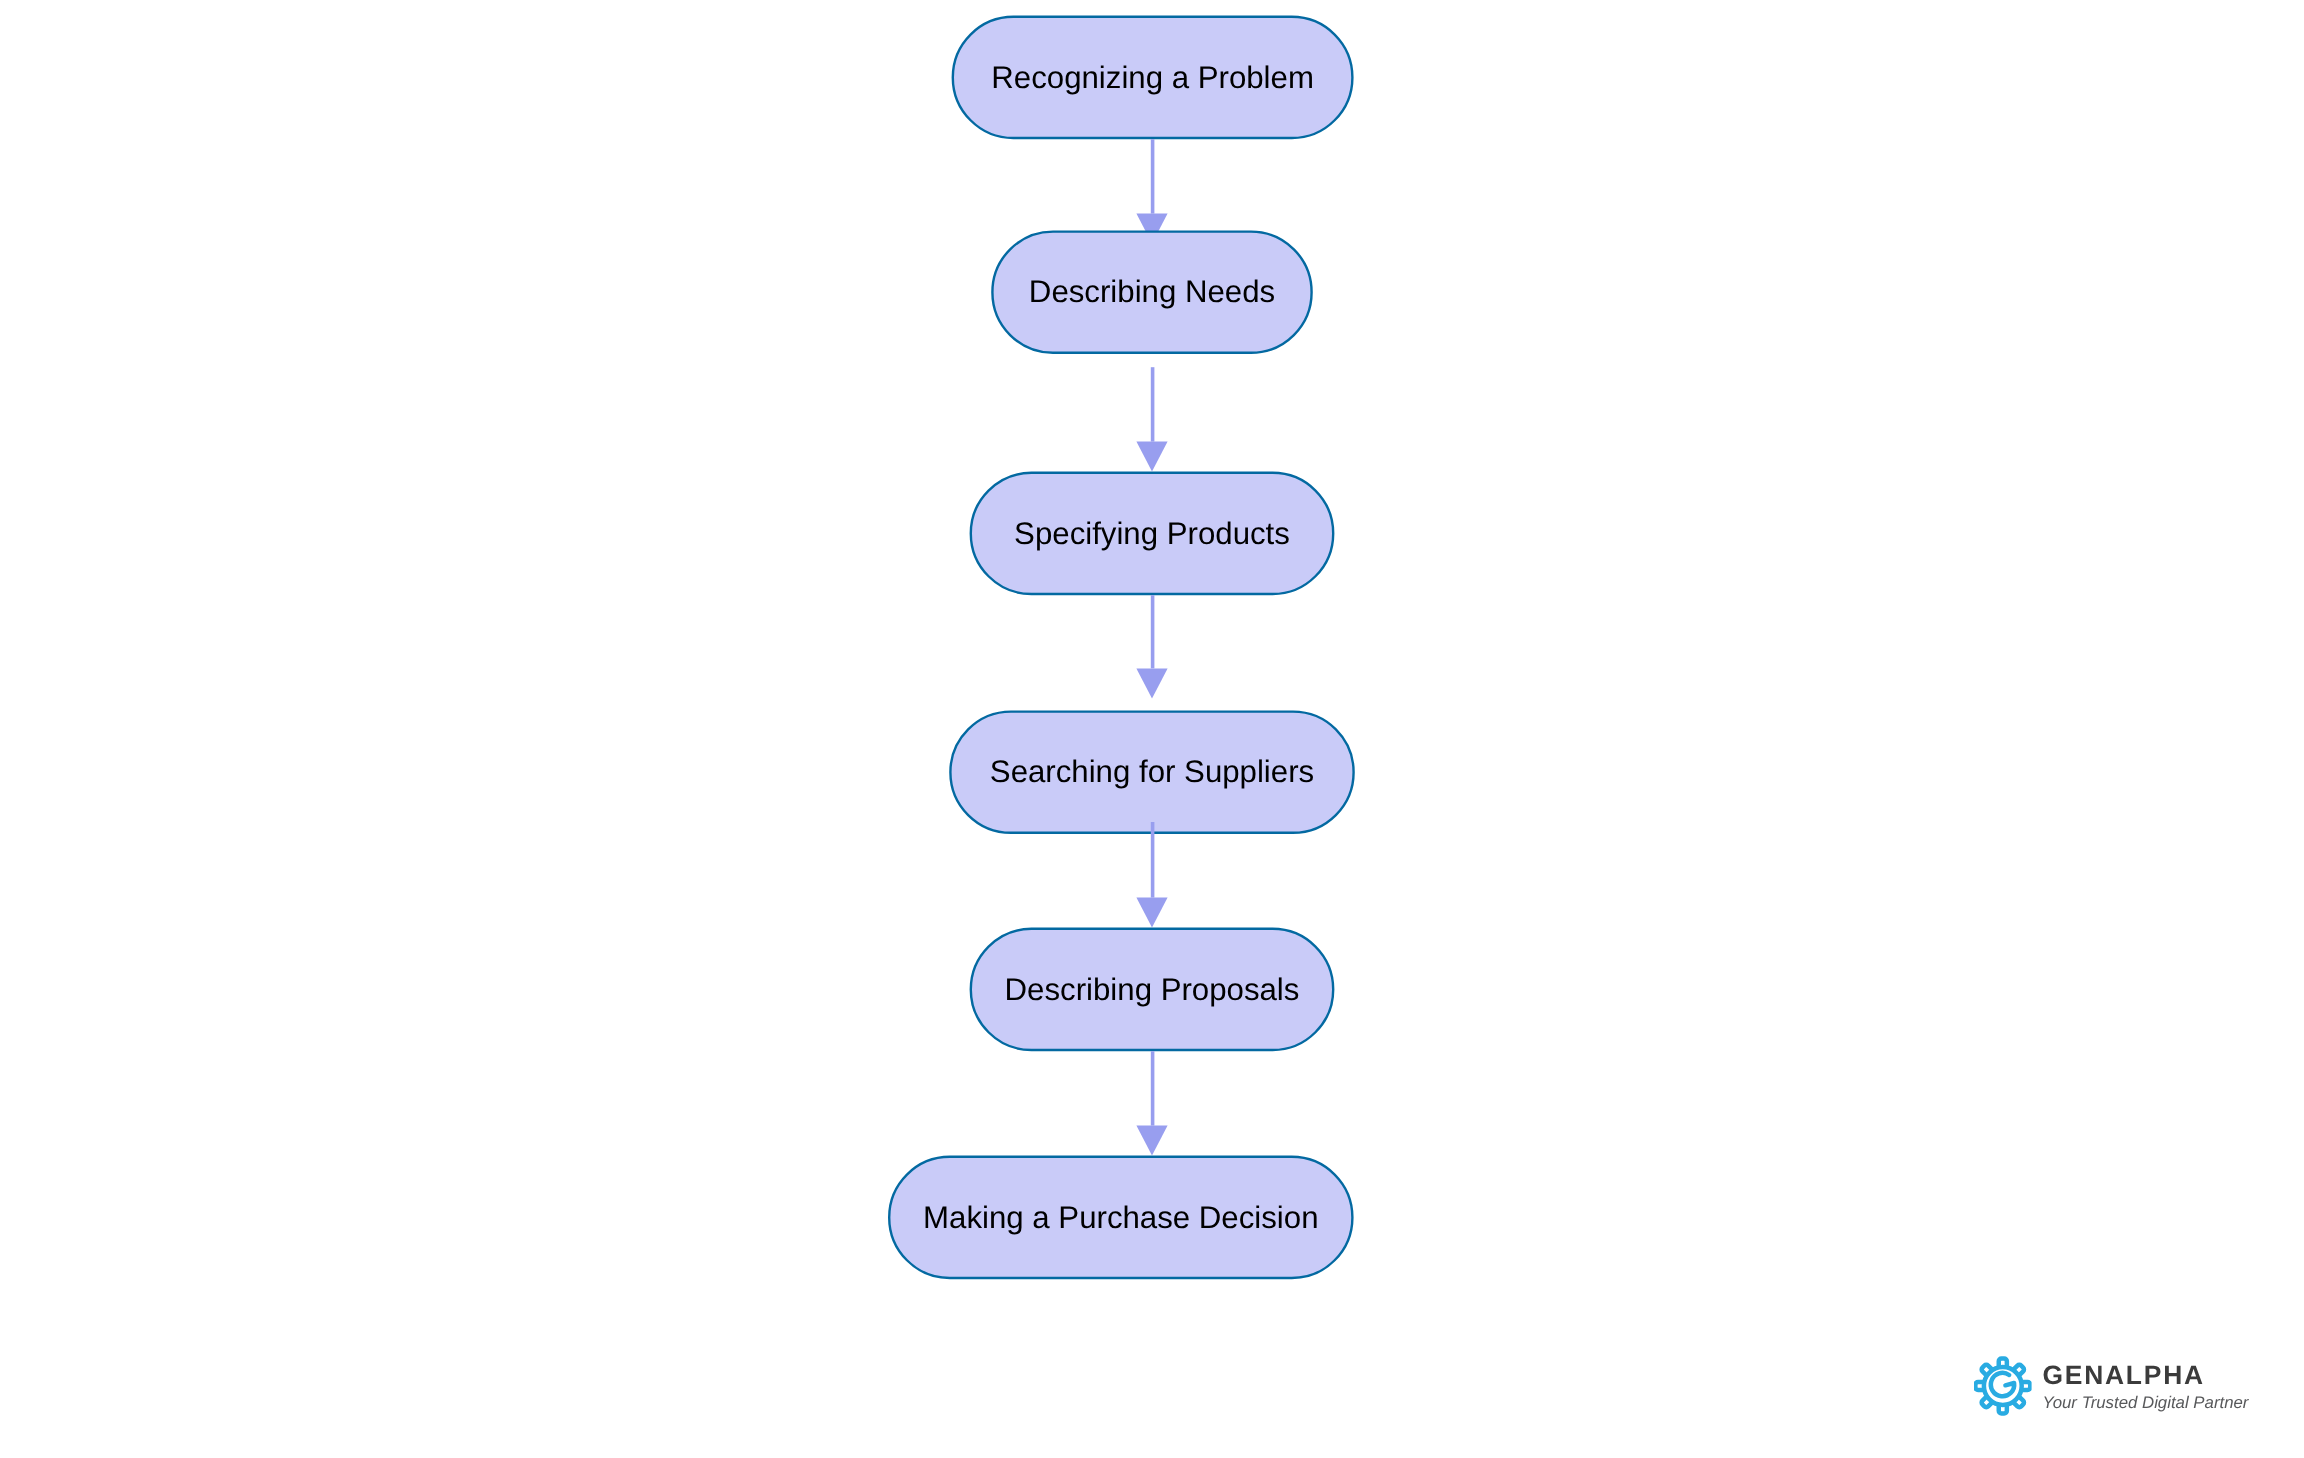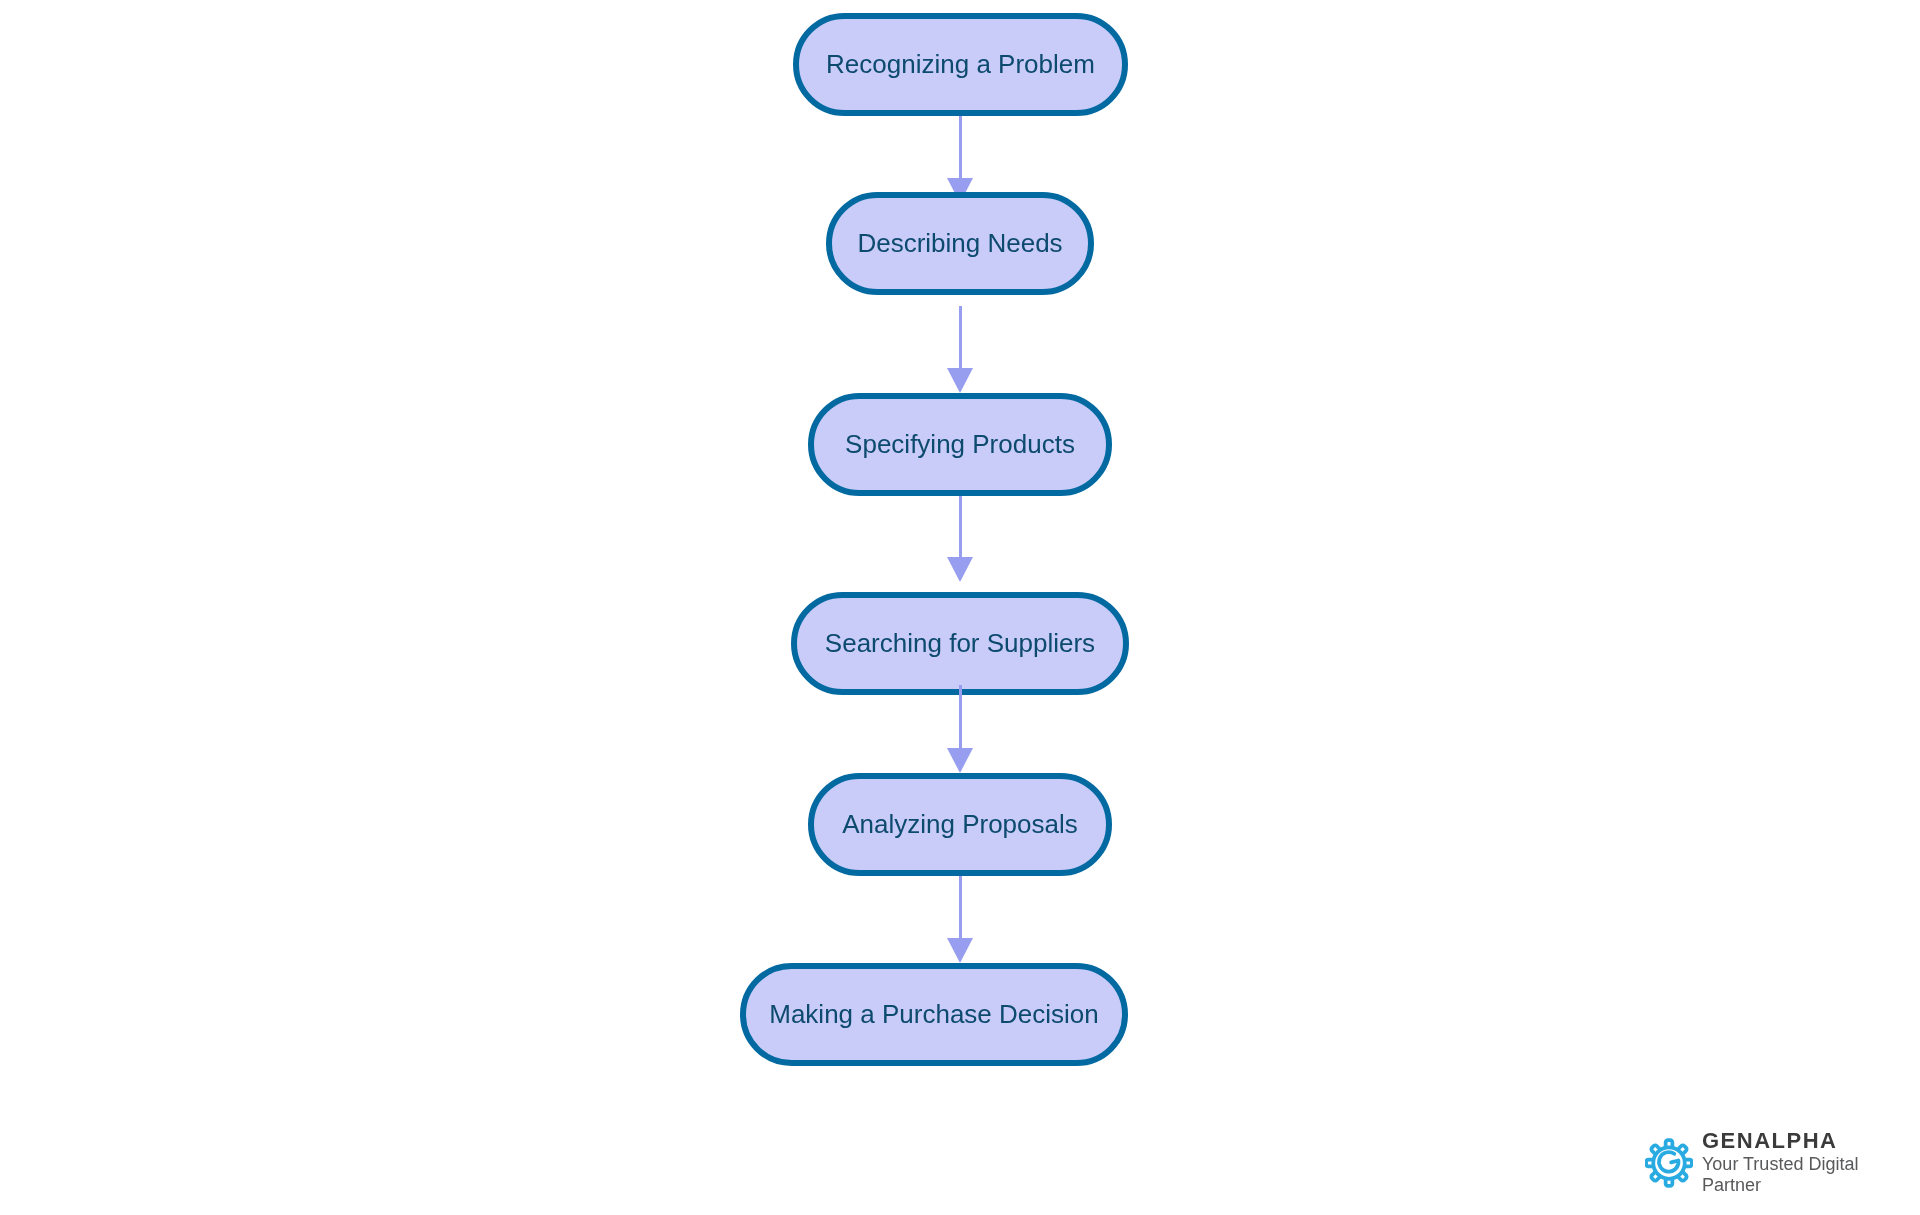--- a/index.html
+++ b/index.html
@@ -15,23 +15,23 @@
     font-family: "Liberation Sans", sans-serif;
     overflow: hidden;
   }
 
   
   .node {
     position: absolute;
     height: 103px;
     box-sizing: border-box;
     background: #c9cbf8;
-    border: 6px solid #0369a1;
+    border: 2px solid #0369a1;
     border-radius: 52px;
-    color: #0c4a6e;
+    color: #000000;
     font-size: 26px;
     display: flex;
     align-items: center;
     justify-content: center;
     text-align: left;
     white-space: nowrap;
   }
   .node-1 { left: 793px; top: 13px;  width: 335px; }
   .node-2 { left: 826px; top: 192px; width: 268px; }
   .node-3 { left: 808px; top: 393px; width: 304px; }
@@ -86,21 +86,22 @@
     justify-content: center;
   }
   .logo-name {
     font-size: 22px;
     font-weight: 800;
     letter-spacing: 1.5px;
     color: #3b3b3b;
     line-height: 1.05;
   }
   .logo-tagline {
-    font-size: 18px;
+    font-size: 14px;
+    font-style: italic;
     color: #58595b;
     margin-top: 2px;
   }
 </style>
 </head>
 <body>
 
 <div class="canvas">
 
   <div class="node node-1">
@@ -133,21 +134,21 @@
   <div class="node node-4">
     <span>Searching for Suppliers</span>
   </div>
 
   <div class="arrow arrow-4">
     <div class="shaft"></div>
     <div class="head"></div>
   </div>
 
   <div class="node node-5">
-    <span>Analyzing Proposals</span>
+    <span>Describing Proposals</span>
   </div>
 
   <div class="arrow arrow-5">
     <div class="shaft"></div>
     <div class="head"></div>
   </div>
 
   <div class="node node-6">
     <span>Making a Purchase Decision</span>
   </div>

